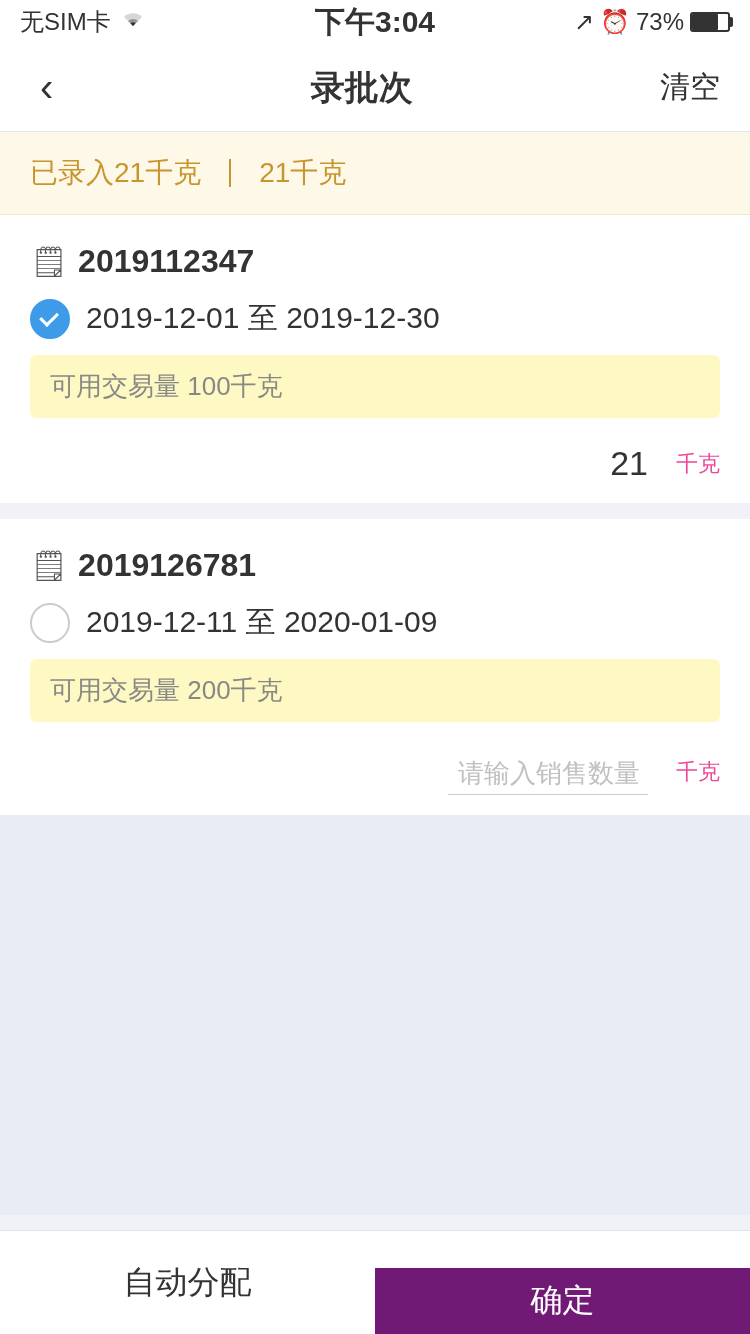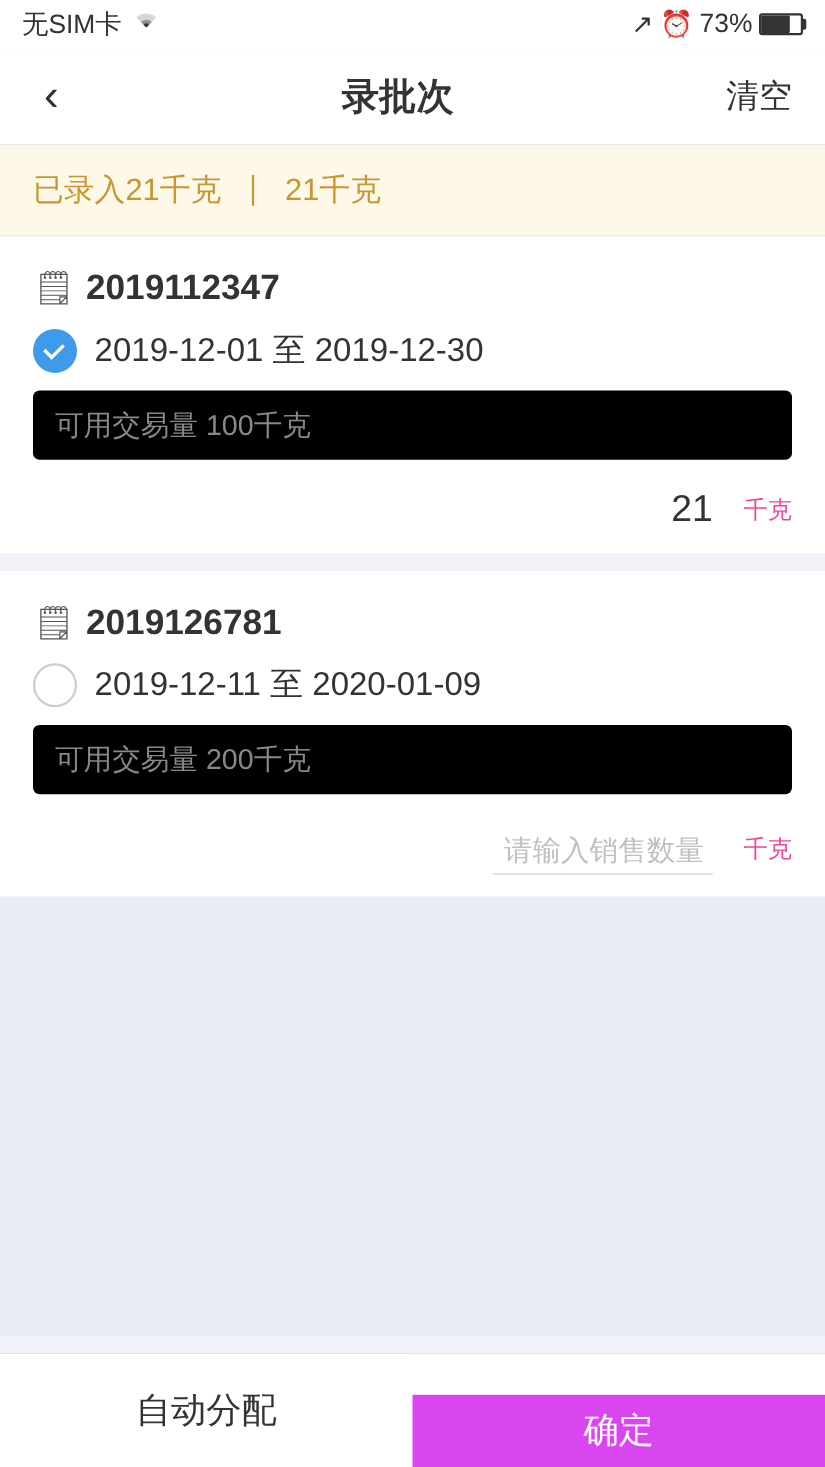--- a/index.html
+++ b/index.html
@@ -168,21 +168,21 @@
       border-bottom: 3px solid #fff;
       transform: rotate(-45deg) translateY(-2px);
       display: block;
     }
     .batch-date {
       font-size: 30px;
       color: #333;
     }
     .availability-box {
       margin: 8px 30px 16px 30px;
-      background: #000000;
+      background: #fef9c3;
       border-radius: 6px;
       padding: 14px 20px;
       font-size: 26px;
       color: #888;
     }
 
     
     .qty-row {
       display: flex;
       align-items: center;
@@ -250,21 +250,21 @@
       background: #fff;
       cursor: pointer;
     }
     .footer-confirm {
       flex: 1;
       display: flex;
       align-items: center;
       justify-content: center;
       font-size: 32px;
       color: #fff;
-      background: #d946ef;
+      background: #701a75;
       cursor: pointer;
       margin-top: 37px;
     }
 
     .page-container {
       display: flex;
       flex-direction: column;
       min-height: 1334px;
       border-radius: 12px;
     }
@@ -282,20 +282,21 @@
     <div class="status-left">
       <span>无SIM卡</span>
       <span>
         <svg width="28" height="20" viewBox="0 0 28 20" fill="none">
           <path d="M14 16l2.5-2.5a3.5 3.5 0 00-5 0L14 16z" fill="#333"></path>
           <path d="M14 16L9 11a7 7 0 0110 0L14 16z" fill="#333" opacity="0.4"></path>
           <path d="M14 16L5 7a12.7 12.7 0 0118 0L14 16z" fill="#333" opacity="0.2"></path>
         </svg>
       </span>
     </div>
+    <div class="status-center">下午3:04</div>
     <div class="status-right">
       <span>↗</span>
       <span>⏰</span>
       <span>73%</span>
       <div class="battery-icon">
         <div class="battery-box">
           <div class="battery-fill"></div>
         </div>
       </div>
     </div>

